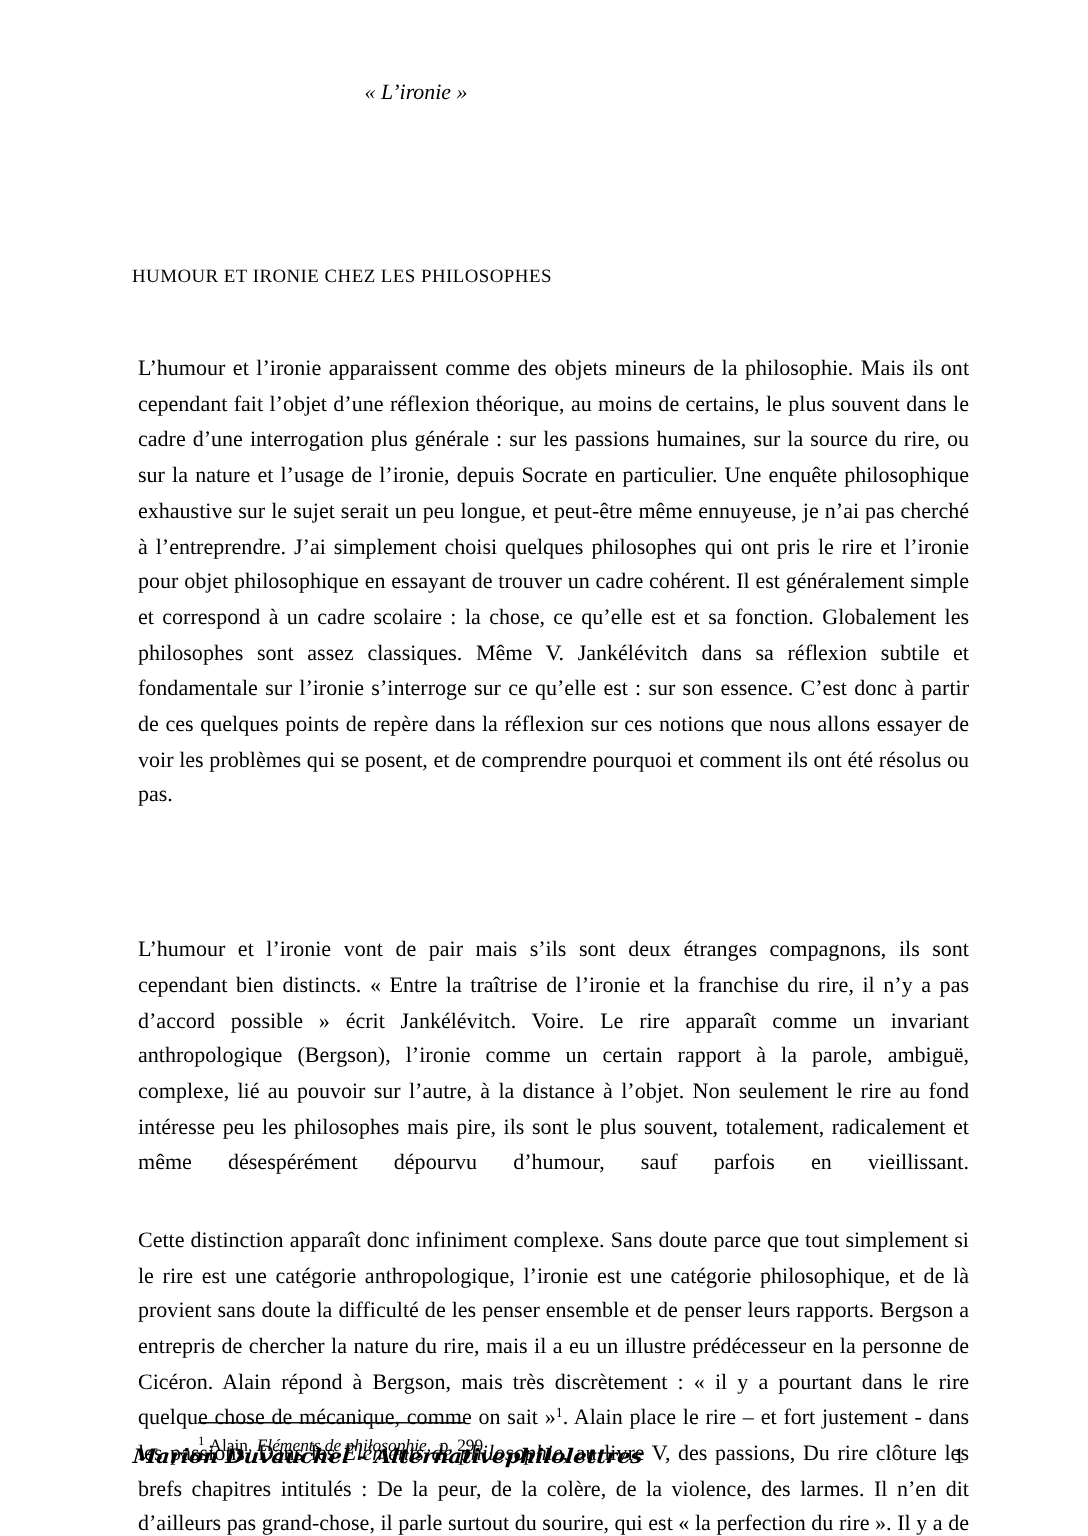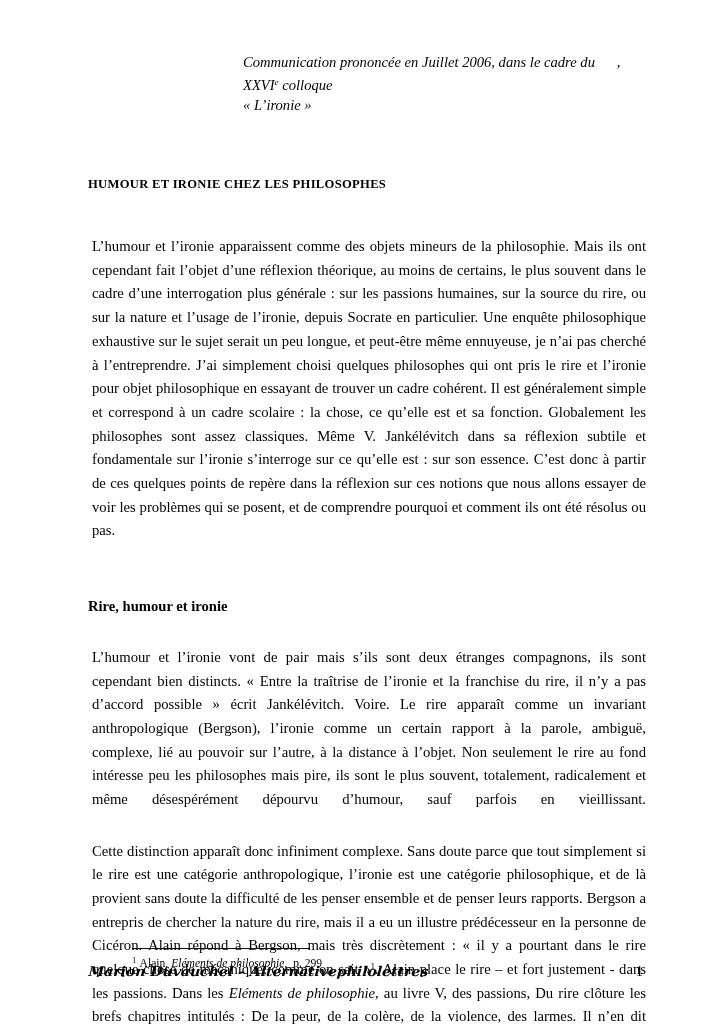--- a/index.html
+++ b/index.html
@@ -43,21 +43,21 @@
     vertical-align: 0.52em;
     font-style: italic;
     letter-spacing: 0;
   }
 
   
   .doc-title {
     position: absolute;
     left: 88px;
     top: 177px;
-    font-weight: bold;
+    font-weight: normal;
     font-size: 12.6px;
     letter-spacing: 0.30px;
     white-space: nowrap;
   }
 
   
   .body-col {
     position: absolute;
     left: 88px;
     top: 231px;
@@ -151,33 +151,31 @@
     white-space: nowrap;
     padding-right: 7px;
   }
 </style>
 </head>
 <body>
 
 <div class="page">
 
   <div class="doc-header">
-    <span class="ln"><span>Communication prononcée en Juillet 2006, dans le cadre du      , XXVI</span><sup class="ordinal">e</sup><span> colloque</span></span>
     <span class="ln">« L’ironie »</span>
   </div>
 
   <div class="doc-title">HUMOUR ET IRONIE CHEZ LES PHILOSOPHES</div>
 
   <div class="body-col">
 
     <p class="body">L’humour et l’ironie apparaissent comme des objets mineurs de la philosophie. Mais ils ont cependant fait l’objet d’une réflexion théorique, au moins de certains, le plus souvent dans le cadre d’une interrogation plus générale : sur les passions humaines, sur la source du rire, ou sur la nature et l’usage de l’ironie, depuis Socrate en particulier. Une enquête philosophique exhaustive sur le sujet serait un peu longue, et peut-être même ennuyeuse, je n’ai pas cherché à l’entreprendre. J’ai simplement choisi quelques philosophes qui ont pris le rire et l’ironie pour objet philosophique en essayant de trouver un cadre cohérent. Il est généralement simple et correspond à un cadre scolaire : la chose, ce qu’elle est et sa fonction. Globalement les philosophes sont assez classiques. Même V. Jankélévitch dans sa réflexion subtile et fondamentale sur l’ironie s’interroge sur ce qu’elle est : sur son essence. C’est donc à partir de ces quelques points de repère dans la réflexion sur ces notions que nous allons essayer de voir les problèmes qui se posent, et de comprendre pourquoi et comment ils ont été résolus ou pas.</p>
 
     <div class="gap-para"></div>
 
-    <h2 class="subhead">Rire, humour et ironie</h2>
 
     <div class="gap-para"></div>
 
     <p class="body">L’humour et l’ironie vont de pair mais s’ils sont deux étranges compagnons, ils sont cependant bien distincts. « Entre la traîtrise de l’ironie et la franchise du rire, il n’y a pas d’accord possible » écrit Jankélévitch. Voire. Le rire apparaît comme un invariant anthropologique (Bergson), l’ironie comme un certain rapport à la parole, ambiguë, complexe, lié au pouvoir sur l’autre, à la distance à l’objet. Non seulement le rire au fond intéresse peu les philosophes mais pire, ils sont le plus souvent, totalement, radicalement et même désespérément dépourvu d’humour, sauf parfois en vieillissant.</p>
 
     <p class="body"><span>Cette distinction apparaît donc infiniment complexe. Sans doute parce que tout simplement si le rire est une catégorie anthropologique, l’ironie est une catégorie philosophique, et de là provient sans doute la difficulté de les penser ensemble et de penser leurs rapports. Bergson a entrepris de chercher la nature du rire, mais il a eu un illustre prédécesseur en la personne de Cicéron. Alain répond à Bergson, mais très discrètement : « il y a pourtant dans le rire quelque chose de mécanique, comme on sait »</span><sup class="fnref">1</sup><span>. Alain place le rire – et fort justement - dans les passions. Dans les </span><span class="it">Eléments de philosophie</span><span>, au livre V, des passions, Du rire clôture les brefs chapitres intitulés : De la peur, de la colère, de la violence, des larmes. Il n’en dit d’ailleurs pas grand-chose, il parle surtout du sourire, qui est « la perfection du rire ». Il y a de l’inquiétude dans le rire, qu’il n’y pas dans le sourire, plus paisible, donc plus abouti. Soit. Le « sourire est l’arme du sage ». Socrate mettait l’ironie comme arme du sage, le temps a passé simplement, il me semble que Socrate était bien plus lucide. Il ira même jusqu’à démontrer, pour autant qu’Alain puisse démontrer que le rire et le propre de la raison.  Ainsi va Alain. Il nous sauve des passions sauvages par la vertu cachée du sourire qu’il révèle en quelques lignes subtiles et avec le sérieux de l’ironiste, dont il faut donc se méfier.</span></p>
 
   </div>
 
   <div class="footnote-zone">

